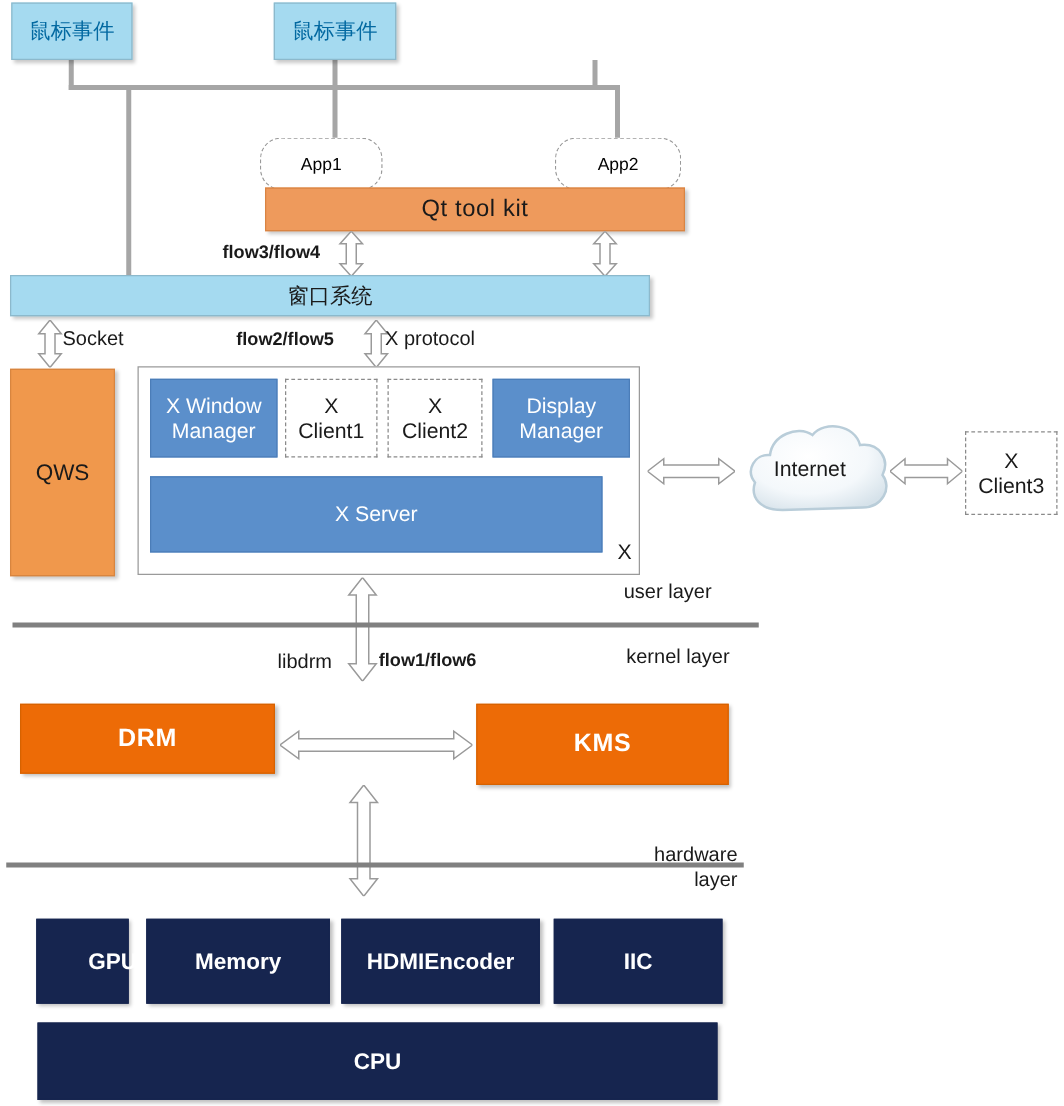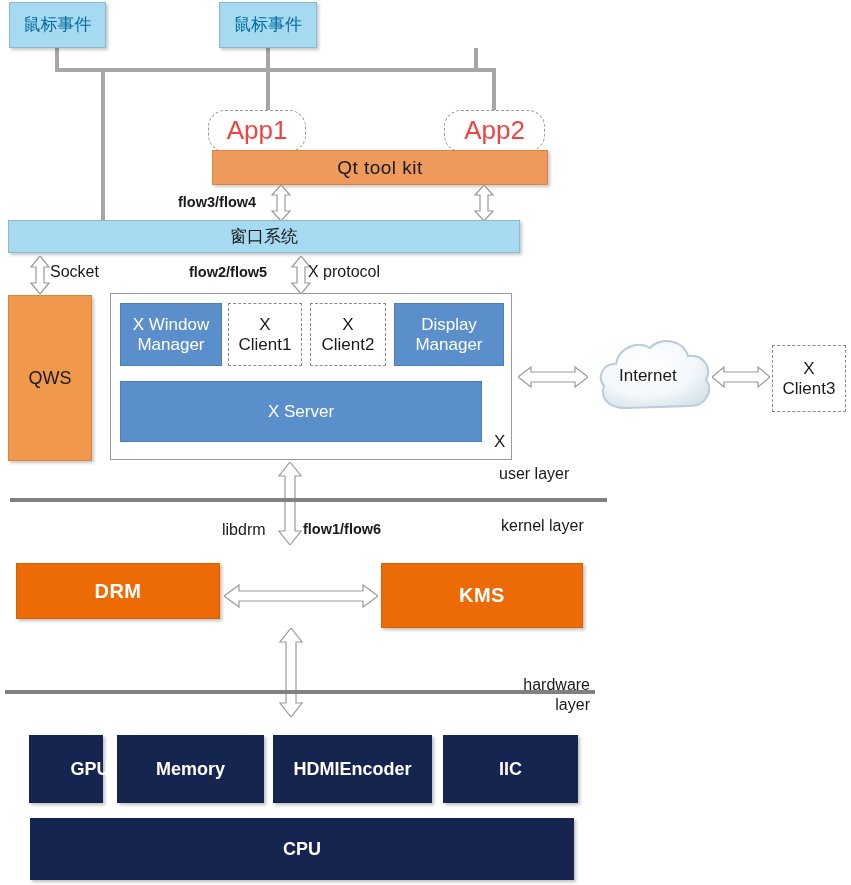--- a/index.html
+++ b/index.html
@@ -33,21 +33,21 @@
     background:#F0984C;border:1px solid #D8853F;color:#1a1a1a;font-size:18px;
     box-shadow:2px 2px 3px rgba(0,0,0,.22);
   }
   .orangestrong{
     background:#ED6B06;border:1px solid #D76200;color:#ffffff;font-size:20px;font-weight:bold;
     box-shadow:2px 2px 3px rgba(0,0,0,.25);letter-spacing:.5px;
   }
   
   .app{
     background:#ffffff;border:1.5px dashed #9a9a9a;border-radius:17px;
-    font-size:26px;color:#ef4444;
+    font-size:14px;color:#000000;
   }
   
   .client{
     background:#ffffff;border:1.5px dashed #8a8a8a;font-size:17px;color:#1a1a1a;
   }
   
   .bluebox{
     background:#5B8FCB;border:1px solid #4B7DB8;color:#ffffff;font-size:17px;
   }
   

